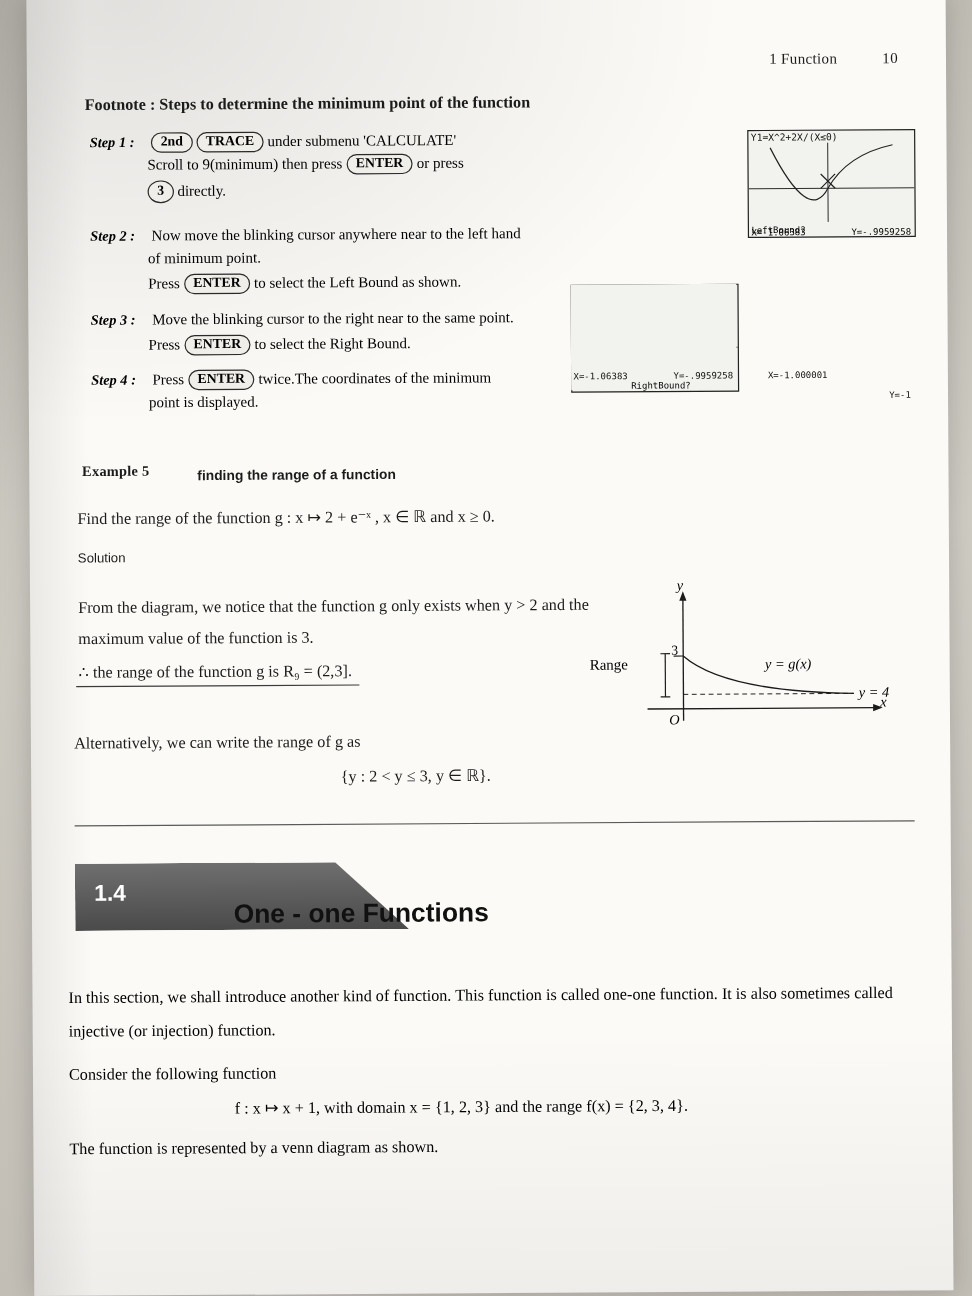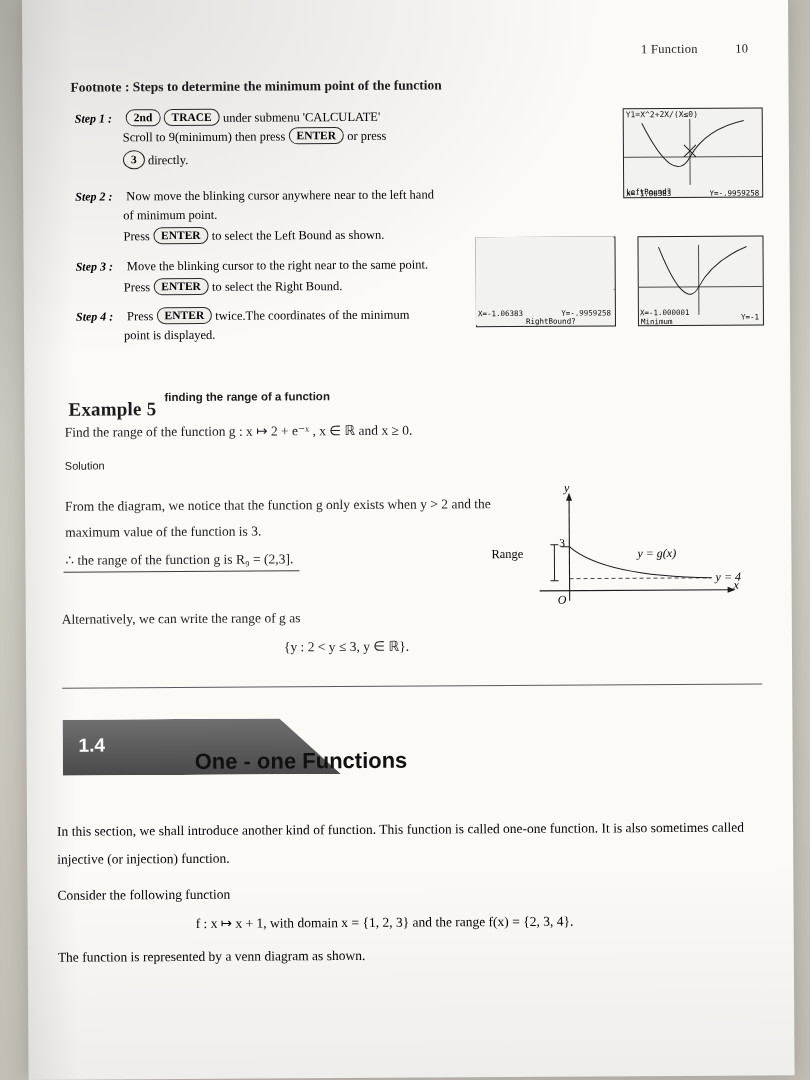--- a/index.html
+++ b/index.html
@@ -55,21 +55,21 @@
     font-family:"DejaVu Sans Mono", monospace;
     font-size:9.5px;line-height:10.6px;color:#111;white-space:pre;
   }
   .calc .top{
     position:absolute;left:2px;top:1px;font-family:"DejaVu Sans Mono",monospace;
     font-size:8px;color:#111;
   }
   .calc .botl{position:absolute;left:2px;bottom:1px;font-family:"DejaVu Sans Mono",monospace;font-size:7.5px;}
   .calc .hl{background:#111;color:#f2f2ee;}
 
-  .ex-head{top:386px;left:44px;font-size:19px;font-weight:bold;letter-spacing:.2px;margin-top:13px;}
+  .ex-head{top:386px;left:44px;font-size:12px;font-weight:bold;letter-spacing:.2px;}
   .ex-sub{top:392px;left:140px;font-size:11.5px;font-weight:bold;font-family:"Liberation Sans",sans-serif;}
   .q-line{top:424px;left:40px;font-size:13.5px;}
   .sol{top:460px;left:40px;font-size:11px;font-weight:normal;font-family:"Liberation Sans",sans-serif;}
   .p1{top:494px;left:40px;font-size:13.5px;line-height:26px;width:470px;}
   .p2{top:552px;left:40px;font-size:13.5px;}
   .p2:after{content:"";position:absolute;left:-2px;right:-6px;bottom:-4px;height:1px;background:#3b3b3b;}
   .p3{top:612px;left:36px;font-size:13.5px;}
   .p4{top:640px;left:258px;font-size:13.5px;}
 
   
@@ -193,33 +193,23 @@
     <div style="position:absolute;left:2px;bottom:-0.5px;font-family:'DejaVu Sans Mono',monospace;font-size:7.5px;margin-left:48px;">
       <span>RightBound?</span>
     </div>
   </div>
 
   <div style="position:absolute;left:452px;top:305px;width:138px;font-family:'DejaVu Sans Mono',monospace;font-size:7.5px;color:#111;">
     <span style="position:absolute;left:2px;top:7px;">X=-1.06383</span>
     <span style="position:absolute;right:3px;top:7px;">Y=-.9959258</span>
   </div>
 
-  <div class="calc" style="left:614px;top:240px;width:124px;height:88px;">
-    <svg width="124" height="88" style="position:absolute;left:0;top:0">
-      <line x1="0" y1="50" x2="124" y2="50" stroke="#222" stroke-width="0.8"></line>
-      <line x1="60" y1="8" x2="60" y2="78" stroke="#222" stroke-width="0.8"></line>
-      <path d="M20 10 Q 46 76 60 50 Q 74 24 108 10" fill="none" stroke="#222" stroke-width="1"></path>
-    </svg>
-    <div style="position:absolute;left:2px;bottom:-0.5px;font-family:'DejaVu Sans Mono',monospace;font-size:7.5px;">
-      <span>Minimum</span>
-    </div>
-  </div>
   <div style="position:absolute;left:614px;top:312px;width:124px;font-family:'DejaVu Sans Mono',monospace;font-size:7.5px;color:#111;">
     <span style="position:absolute;left:2px;top:0;">X=-1.000001</span>
-    <span style="position:absolute;right:3px;top:5px;">Y=-1</span>
+    <span style="position:absolute;right:3px;top:17px;">Y=-1</span>
   </div>
 
   <div class="ink ex-head">Example 5</div>
   <div class="ink ex-sub">finding the range of a function</div>
   <div class="ink q-line">Find the range of the function g : x ↦ 2 + e⁻ˣ , x ∈ ℝ and x ≥ 0.</div>
   <div class="ink sol">Solution</div>
   <div class="ink p1">From the diagram, we notice that the function g only exists when y &gt; 2 and the maximum value of the function is 3.</div>
   <div class="ink p2">∴ the range of the function g is R₉ = (2,3].</div>
   <div class="ink p3">Alternatively, we can write the range of g as</div>
   <div class="ink p4">{y : 2 &lt; y ≤ 3, y ∈ ℝ}.</div>

